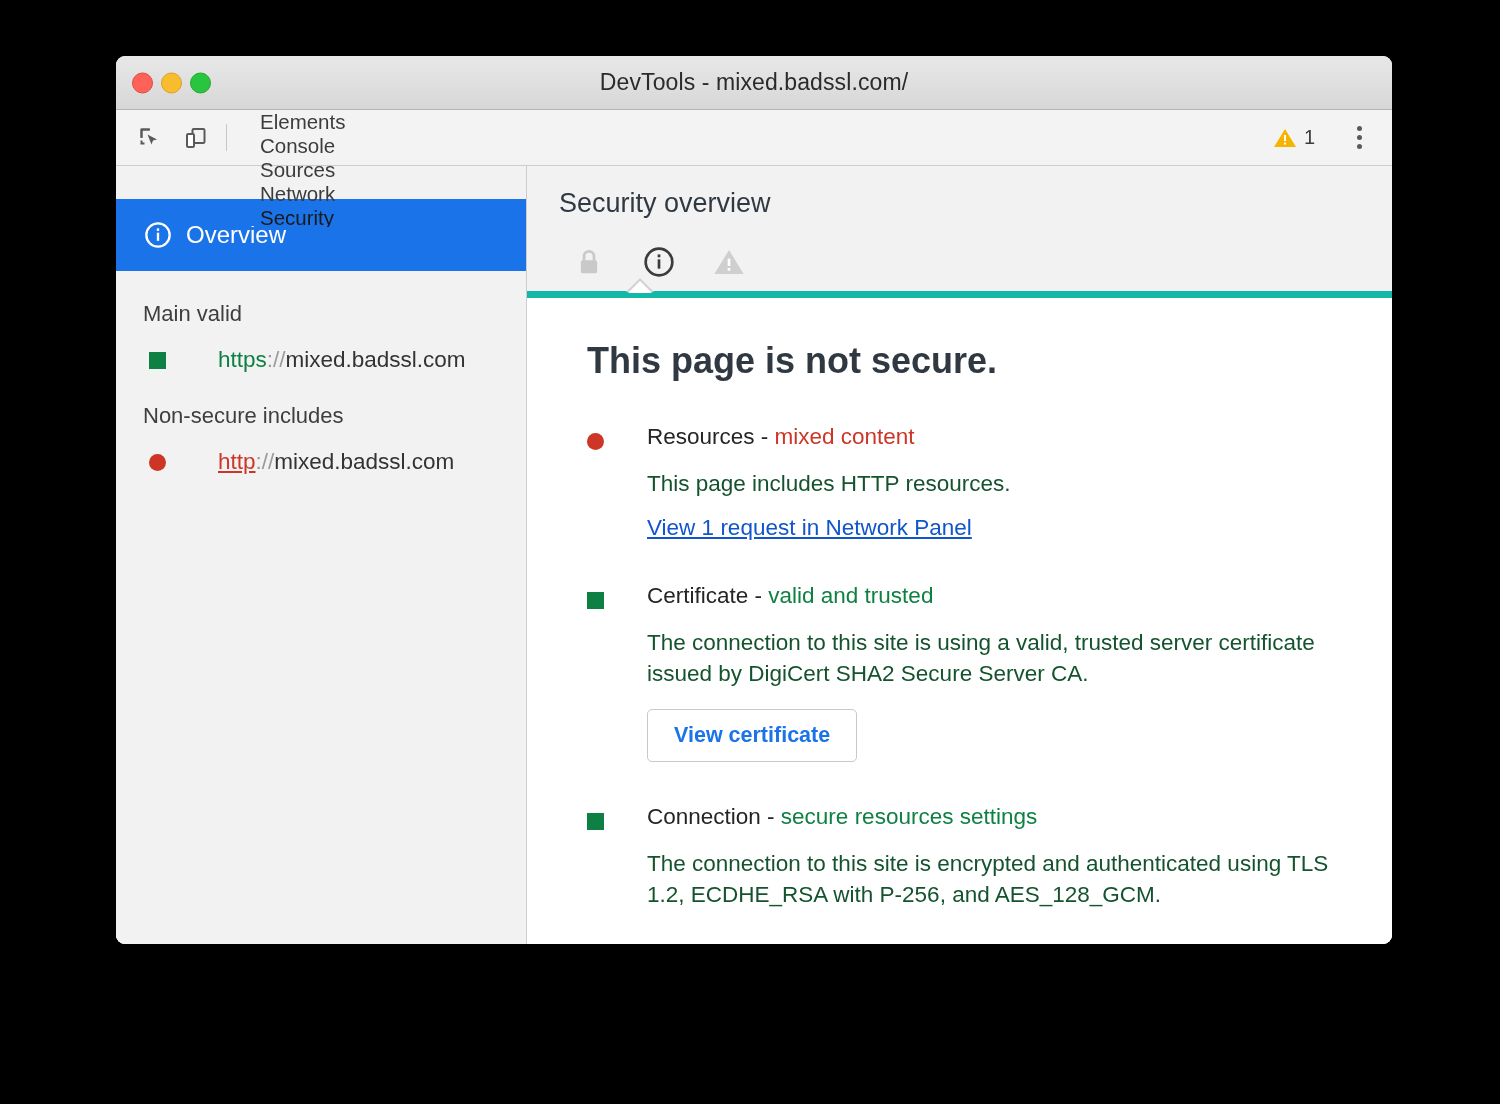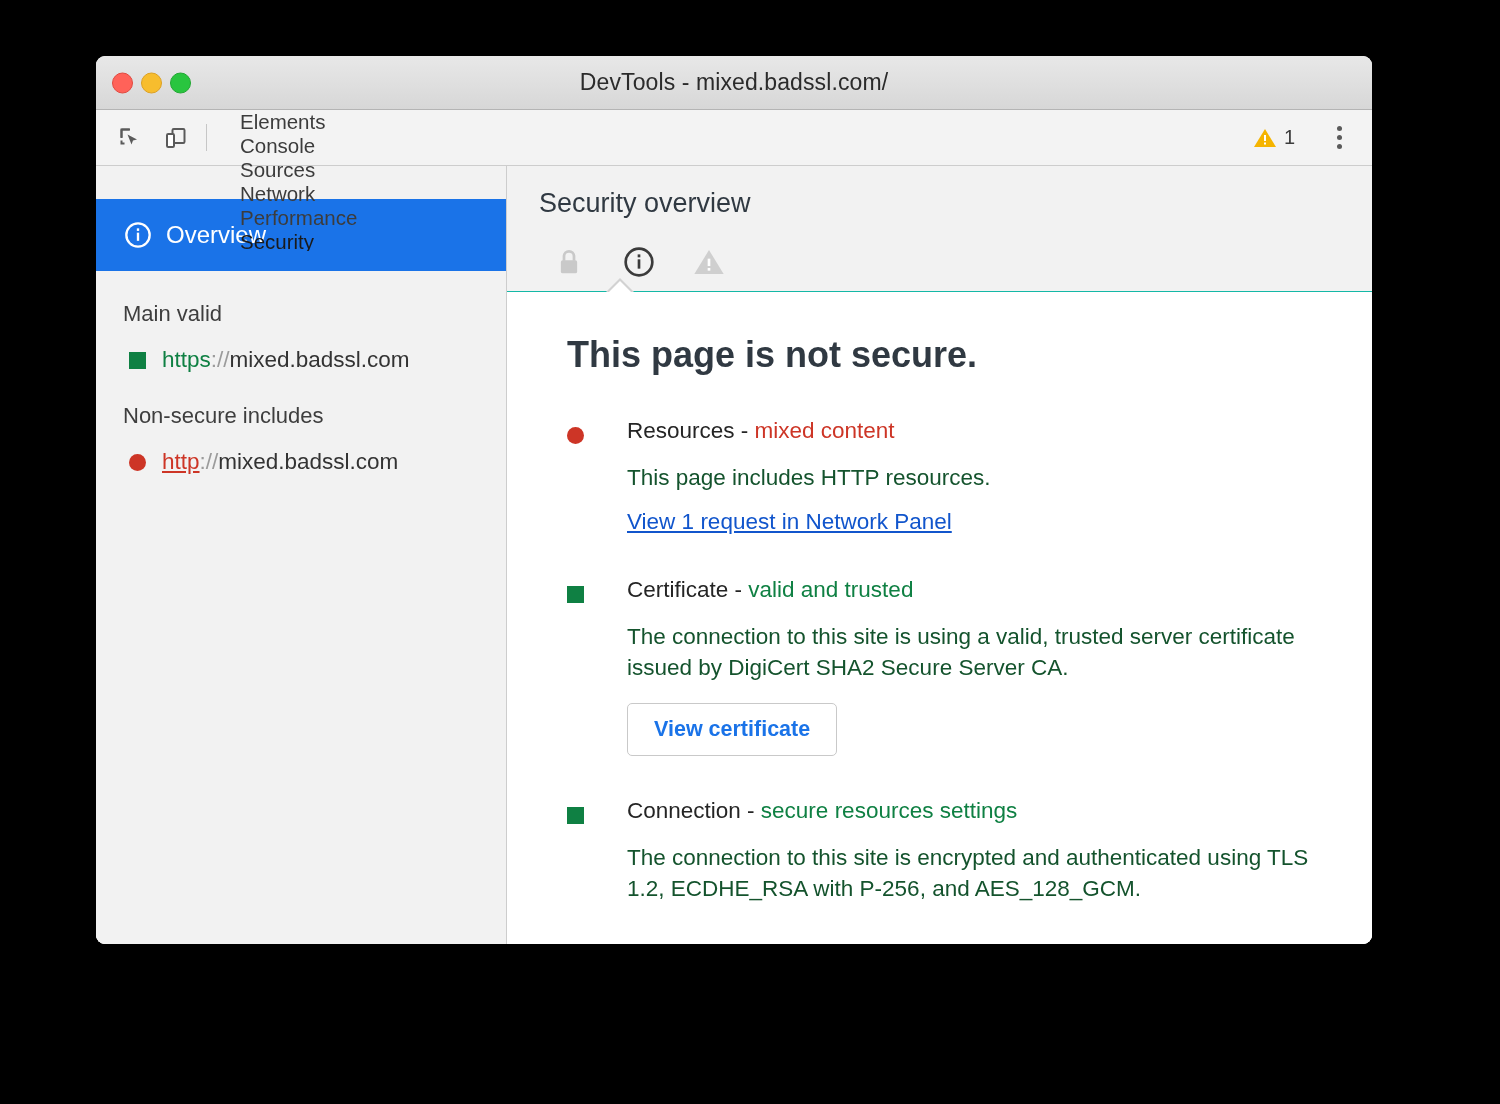--- a/index.html
+++ b/index.html
@@ -12,21 +12,21 @@
     overflow: hidden;
   }
   body {
     font-family: "Liberation Sans", sans-serif;
     -webkit-font-smoothing: antialiased;
   }
 
   
   .window {
     position: absolute;
-    left: 96px;
+    left: 116px;
     top: 56px;
     width: 1276px;
     height: 888px;
     background: #ffffff;
     border-radius: 9px;
     box-shadow: 0 0 0 1px rgba(0,0,0,0.18);
     overflow: hidden;
     display: flex;
     flex-direction: column;
   }
@@ -206,20 +206,21 @@
   .sidebar-group-title {
     font-size: 22px;
     color: #3e3e3e;
     padding: 0 0 0 27px;
   }
   .origin-row {
     display: flex;
     align-items: center;
     padding: 20px 0 0 33px;
     cursor: default;
+    gap: 36px;
   }
   .origin-marker {
     width: 17px;
     height: 17px;
     flex: 0 0 17px;
     margin-right: 16px;
   }
   .origin-marker.secure { background: #0f8043; }
   .origin-marker.insecure { background: #cd3526; border-radius: 50%; }
   .origin-url {
@@ -234,21 +235,21 @@
   
   .main {
     flex: 1 1 auto;
     display: flex;
     flex-direction: column;
     min-width: 0;
     background: #ffffff;
   }
   .main-header {
     background: #f2f2f2;
-    border-bottom: 1px solid #14b8a6;
+    border-bottom: 7px solid #14b8a6;
     padding: 22px 0 0 32px;
     position: relative;
     flex: 0 0 auto;
   }
   .main-title {
     font-size: 27px;
     color: #303942;
     margin-bottom: 14px;
   }
   .summary-icons {
@@ -381,21 +382,20 @@
         </svg>
       </div>
     </div>
     <div class="vsep"></div>
 
     <div class="tabs">
       <div class="tab">Elements</div>
       <div class="tab">Console</div>
       <div class="tab">Sources</div>
       <div class="tab">Network</div>
-      <div class="tab">Performance</div>
       <div class="tab active">Security</div>
       <div class="tab-more">»</div>
     </div>
 
     <div class="toolbar-right">
       <div class="warn-badge">
         <svg width="24" height="22" viewBox="0 0 24 22" aria-hidden="true">
           <path d="M12 2 L23 20 L1 20 Z" fill="#F5B400"></path>
           <rect x="11" y="8" width="2" height="6" fill="#ffffff"></rect>
           <rect x="11" y="15.5" width="2" height="2" fill="#ffffff"></rect>

